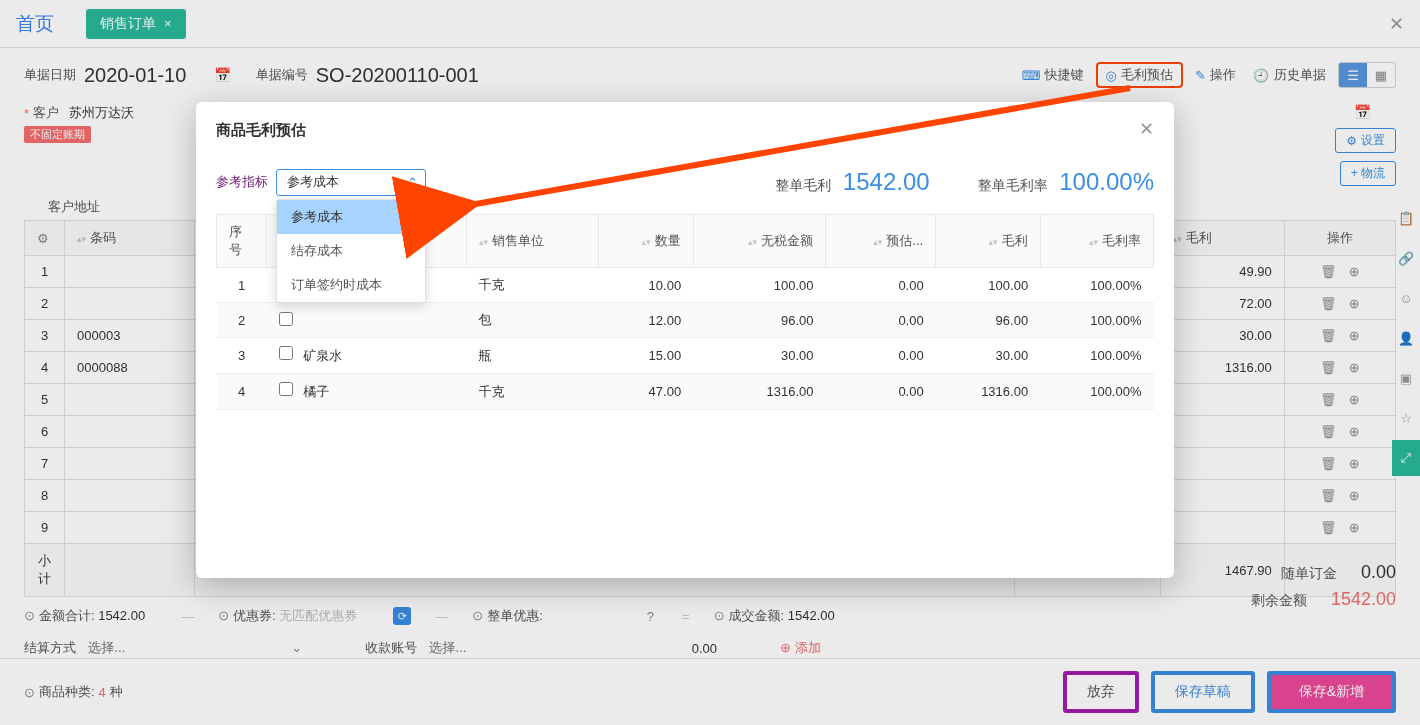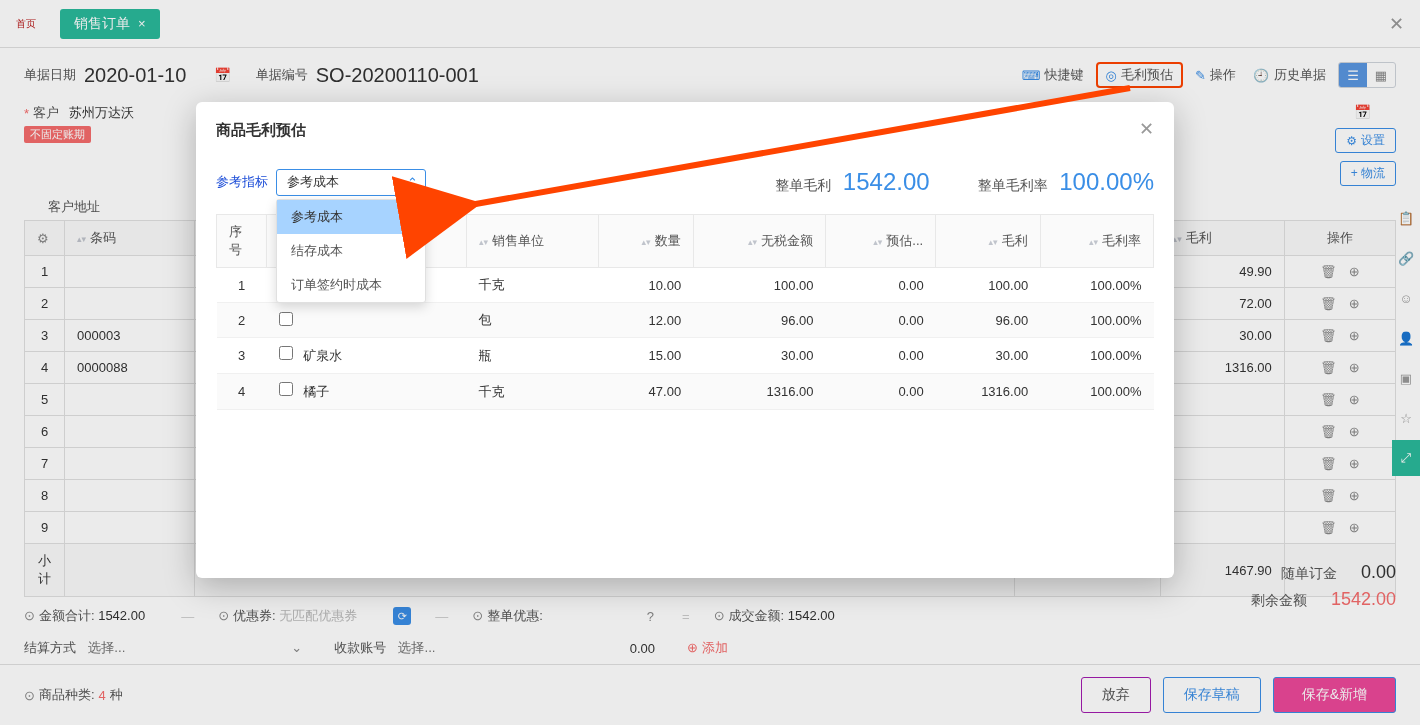--- a/index.html
+++ b/index.html
@@ -1,20 +1,20 @@
 <!DOCTYPE html>
 <html><head>
 <meta charset="utf-8">
 <style>
 * { box-sizing: border-box; margin: 0; padding: 0; }
 body { font-family: -apple-system, "PingFang SC", "Microsoft YaHei", sans-serif; font-size: 13px; color: #333; background: #fff; width: 1420px; height: 725px; overflow: hidden; position: relative; }
 
 
 .tabs-bar { display: flex; align-items: center; height: 48px; border-bottom: 1px solid #e0e0e0; padding: 0 16px; position: relative; }
-.tab-home { color: #b91c1c; margin-right: 24px; cursor: pointer; font-size: 10px; }
+.tab-home { color: #3b82f6; margin-right: 32px; cursor: pointer; font-size: 19px; }
 .tab-active { background: #2ab99b; color: #fff; padding: 6px 14px; border-radius: 3px; display: flex; align-items: center; cursor: pointer; font-size: 14px; }
 .tab-close-x { margin-left: 8px; font-size: 13px; cursor: pointer; }
 .top-close { position: absolute; right: 16px; color: #999; font-size: 18px; cursor: pointer; }
 
 
 .header-row { display: flex; align-items: center; padding: 14px 24px 10px; }
 .header-row .label { color: #555; margin-right: 8px; font-size: 13px; }
 .header-row .value { color: #333; margin-right: 28px; font-size: 20px; }
 .cal-icon { color: #3a8ee6; font-size: 14px; margin-right: 24px; }
 .header-toolbar { margin-left: auto; display: flex; align-items: center; gap: 6px; }
@@ -51,52 +51,52 @@
 
 .totals-bar { display: flex; align-items: center; padding: 10px 24px; gap: 24px; flex-wrap: wrap; }
 .totals-bar .lab { color: #555; }
 .totals-bar .val { color: #333; margin-right: 12px; }
 .ico-g { color: #888; margin-right: 4px; }
 .dash { color: #ccc; }
 .sync-ico { background: #3a8ee6; color: #fff; width: 18px; height: 18px; border-radius: 3px; display: inline-flex; align-items: center; justify-content: center; font-size: 11px; }
 .add-link { color: #f56c6c; cursor: pointer; }
 .add-link .plus-circ { color: #f56c6c; margin-right: 4px; }
 
-.settle-row { display: flex; align-items: center; padding: 4px 24px 16px; gap: 32px; }
+.settle-row { display: flex; align-items: center; padding: 4px 24px 16px; gap: 63px; }
 .settle-row .lab { color: #555; margin-right: 8px; }
 .settle-input { color: #bbb; border: none; outline: none; width: 200px; }
 .chev { color: #888; }
 
 .side-summary { position: absolute; right: 24px; top: 562px; text-align: right; }
 .side-summary .line { margin-bottom: 6px; font-size: 14px; }
 .side-summary .lab { color: #555; margin-right: 24px; }
 .side-summary .val-big { font-size: 18px; color: #333; }
 .side-summary .val-red { color: #f56c6c; font-size: 18px; font-weight: 500; }
 
 
 .footer-bar { position: absolute; bottom: 0; left: 0; right: 0; border-top: 1px solid #e0e0e0; padding: 12px 24px; display: flex; align-items: center; justify-content: flex-end; gap: 12px; background: #fff; }
 .foot-info { margin-right: auto; display: flex; align-items: center; color: #555; }
 .foot-info .red { color: #f56c6c; margin: 0 4px; }
-.btn { border-radius: 3px; padding: 8px 20px; font-size: 14px; cursor: pointer; border: 1px solid #a21caf; background: #fff; color: #555; }
+.btn { border-radius: 3px; padding: 8px 20px; font-size: 14px; cursor: pointer; border: 4px solid #a21caf; background: #fff; color: #555; }
 .btn-primary-outline { border-color: #3a8ee6; color: #3a8ee6; }
 .btn-primary { background: #ec4899; color: #fff; border-color: #3a8ee6; padding: 8px 28px; }
 
 
 .right-rail { position: absolute; right: 0; top: 200px; display: flex; flex-direction: column; gap: 4px; }
 .rail-btn { width: 28px; height: 36px; display: flex; align-items: center; justify-content: center; color: #999; cursor: pointer; }
 .rail-btn.active { background: #2ab99b; color: #fff; }
 
 
 .modal-overlay { position: absolute; inset: 0; background: rgba(0,0,0,0.08); }
 .modal { position: absolute; left: 196px; top: 102px; width: 978px; height: 476px; background: #fff; border-radius: 6px; box-shadow: 0 8px 32px rgba(0,0,0,0.25); }
 .modal-head { display: flex; align-items: flex-end; padding: 16px 20px; }
 .modal-title { font-size: 15px; font-weight: 600; color: #333; }
 .modal-close { margin-left: auto; color: #999; font-size: 18px; cursor: pointer; }
 .modal-filter { display: flex; align-items: center; padding: 12px 20px 18px; }
-.modal-filter .lab { color: #1d4ed8; margin-right: 8px; }
+.modal-filter .lab { color: #701a75; margin-right: 8px; }
 .select-box { position: relative; width: 150px; }
 .select-input { width: 100%; border: 1px solid #d0d0d0; border-radius: 3px; padding: 5px 28px 5px 10px; color: #333; font-size: 13px; outline: none; border-color: #3a8ee6; }
 .select-chev { position: absolute; right: 8px; top: 6px; color: #3a8ee6; }
 .dropdown { position: absolute; top: 30px; left: 0; width: 150px; background: #fff; border: 1px solid #e0e0e0; border-radius: 3px; box-shadow: 0 4px 12px rgba(0,0,0,0.15); z-index: 10; }
 .dropdown .opt { padding: 8px 14px; cursor: pointer; color: #555; }
 .dropdown .opt.selected { background: #a7d3ff; color: #333; }
 
 .modal-summary { margin-left: auto; display: flex; align-items: baseline; gap: 48px; }
 .modal-summary .lab { color: #555; font-size: 14px; }
 .modal-summary .big { color: #3a8ee6; font-size: 24px; font-weight: 500; }

